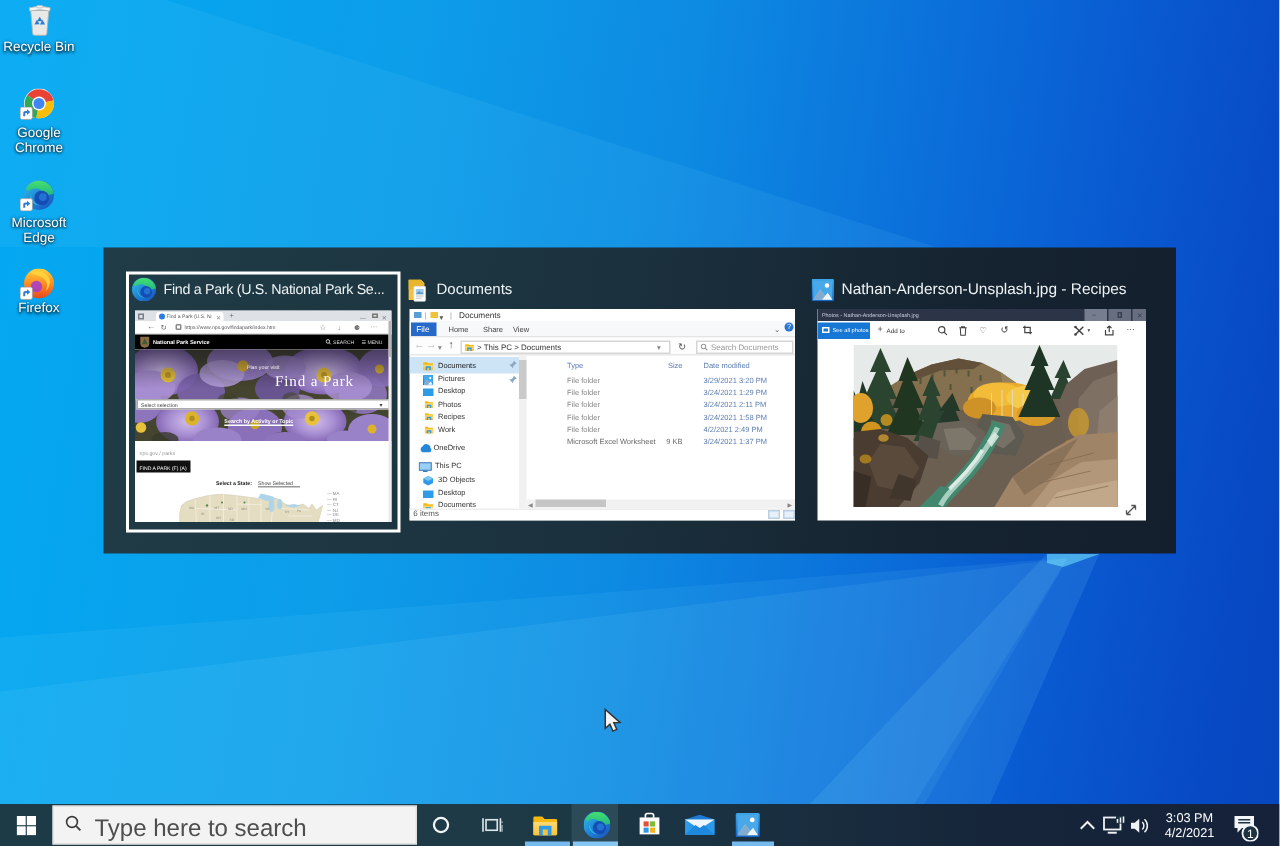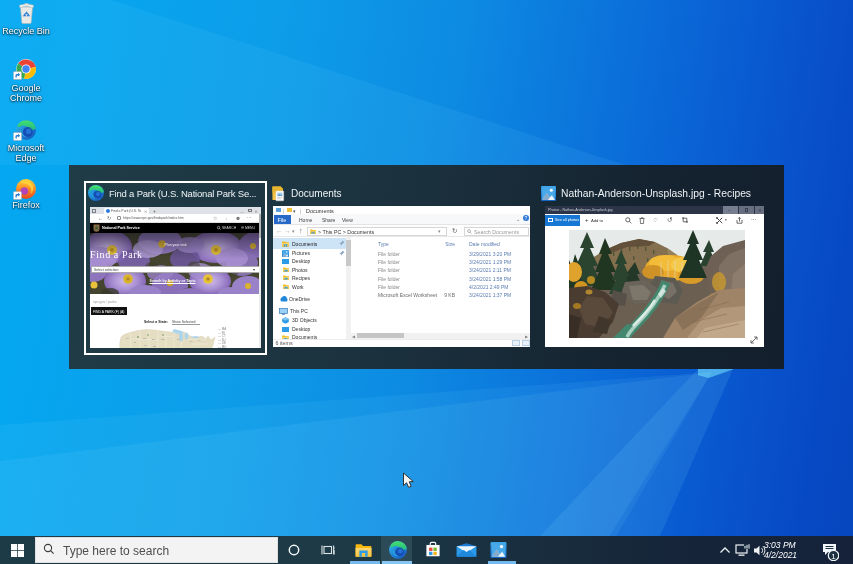--- a/index.html
+++ b/index.html
@@ -26,23 +26,23 @@
   background:linear-gradient(100deg,#203c46 0%,#1b323e 45%,#15222f 80%,#131f2d 100%); }
 
 .dlabel { width:70px; left:-9px; text-align:center; color:#fff; font-size:9px; line-height:10px;
   text-shadow:0 1px 2px rgba(0,0,0,.85), 0 0 2px rgba(0,0,0,.6); }
 
 .cellhead { color:#eef3f5; font-size:11px; white-space:nowrap; }
 
 #taskbar { left:0; top:536px; width:853px; height:28px;
   background:linear-gradient(90deg,#1d3b46 0%,#1d3a46 40%,#192f40 60%,#162539 78%,#15223a 100%); }
 #searchbox { left:35px; top:537px; width:243px; height:26px; background:#f3f3f3; border:1px solid #e0e0e0; }
-#searchtext { left:63px; top:544px; font-size:12px; color:#4e4e4e; }
+#searchtext { left:63px; top:544px; font-size:16px; color:#4e4e4e; }
 .tbunder { top:561px; height:3px; background:#76b9ed; }
-#traytime { right:31px; top:540px; width:58px; color:#fff; font-size:8.5px; line-height:10px;font-style:italic; }
+#traytime { right:31px; top:540px; width:58px; text-align:center; color:#fff; font-size:8.5px; line-height:10px; }
 </style></head>
 <body>
 <svg width="0" height="0" style="position:absolute">
 <defs>
 <linearGradient id="eg1" x1="0" y1="0" x2="1" y2="1">
  <stop offset="0" stop-color="#35c1e7"></stop>
         <stop offset="55%" stop-color="#1b7fd4"></stop>
         <stop offset="100%" stop-color="#1b4fb8"></stop>
 </linearGradient>
 <linearGradient id="eg2" x1="0" y1="0" x2="0" y2="1">
@@ -277,21 +277,21 @@
         <circle cx="38" cy="46" r="1.8" fill="#b08c1e"></circle>
       <circle cx="118" cy="46" r="4.8" fill="#e8c23a"></circle>
         <circle cx="118" cy="46" r="1.8" fill="#b08c1e"></circle>
       <circle cx="80" cy="50" r="3.2" fill="#c9a32c"></circle>
       <circle cx="158" cy="53" r="3" fill="#dcb32f"></circle>
       <circle cx="4" cy="52" r="3.5" fill="#e8c23a"></circle>
     </g>
     <rect width="171" height="26" fill="url(#heroshade)"></rect>
   </svg>
   <div class="abs" style="left:0; top:36px; width:171px; text-align:center; font-size:3.5px; color:#eee;">Plan your visit</div>
-  <div class="abs" style="left:0; top:42px; width:146px; text-align:left; font-size:10px; color:#fff; letter-spacing:0.6px; font-family:'Liberation Serif',serif;">Find a Park</div>
+  <div class="abs" style="left:0; top:42px; width:146px; text-align:right; font-size:10px; color:#fff; letter-spacing:0.6px; font-family:'Liberation Serif',serif;">Find a Park</div>
 
   <div class="abs" style="left:1px; top:59px; width:169px; height:6.5px; background:#fff; border:0.5px solid #aaa;"></div>
   <div class="abs" style="left:4px; top:60.8px; font-size:3.5px; color:#444;">Select selection</div>
   <div class="abs" style="left:163px; top:60.2px; font-size:4px; color:#444;">▾</div>
   <div class="abs" style="left:0; top:72px; width:165px; text-align:center; font-size:3.6px; font-weight:bold; color:#fff; text-decoration:underline;">Search by Activity or Topic</div>
 
   <div class="abs" style="left:0; top:87px; width:171px; height:54px; background:#fff;"></div>
   <div class="abs" style="left:3px; top:93px; font-size:3.5px; color:#999;">nps.gov / parks</div>
   <div class="abs" style="left:1px; top:100px; width:36px; height:7.5px; background:#111;"></div>
   <div class="abs" style="left:3px; top:102.5px; font-size:3.4px; color:#fff; white-space:nowrap;">FIND A PARK (F) (A)</div>

